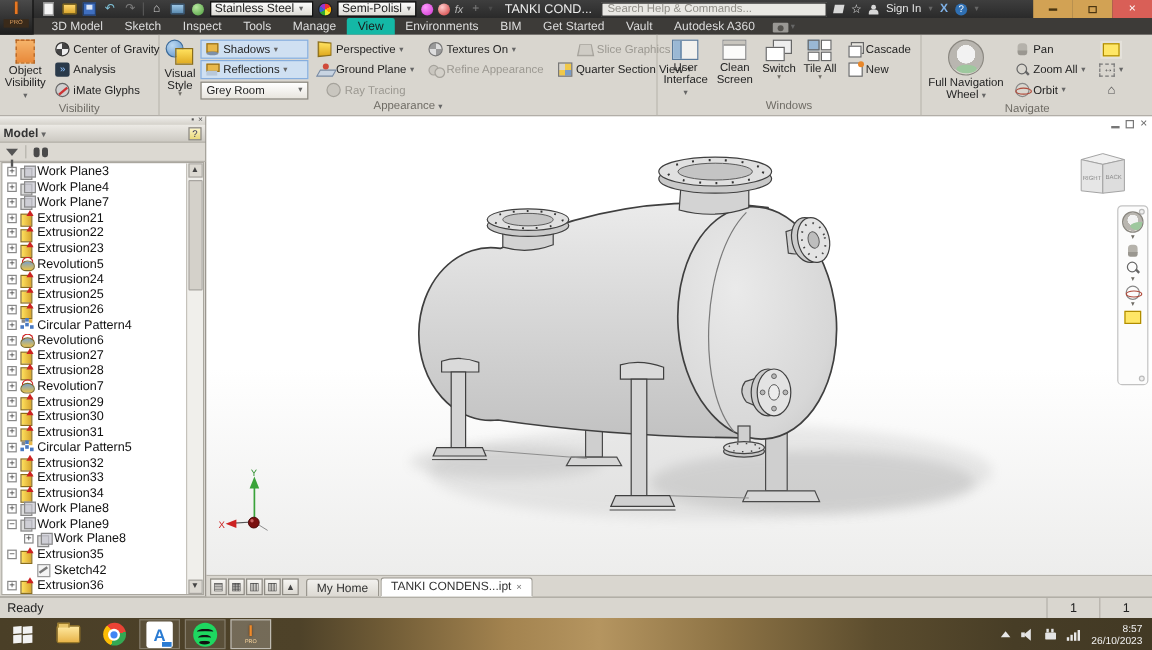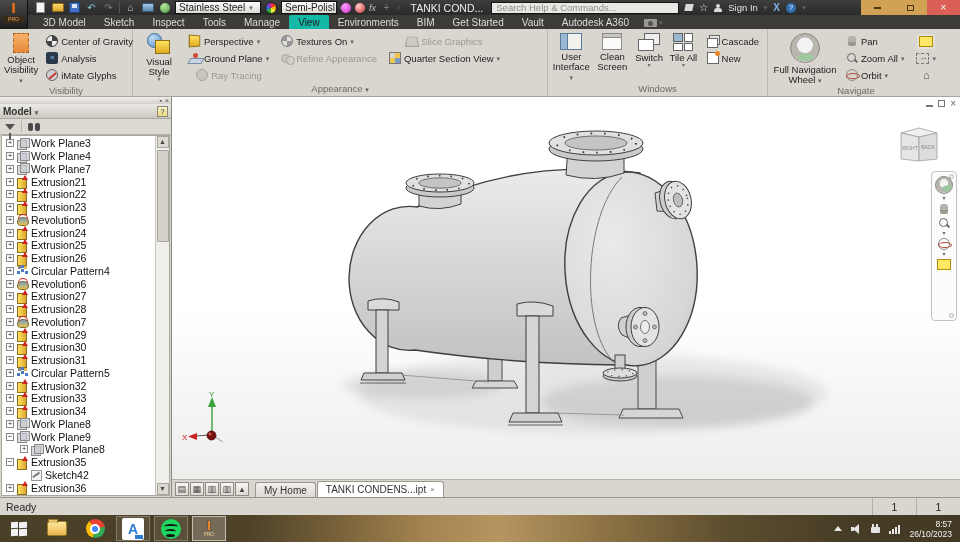--- a/index.html
+++ b/index.html
@@ -282,21 +282,21 @@
           <span class="qi-folder" style="background:linear-gradient(#9ec8e8,#5a8ab0);border-color:#3a5a78"></span>
         </span>
       <span class="qicon">
           <span style="width:10px;height:10px;border-radius:50%;background:radial-gradient(circle at 35% 30%,#b8e8a0,#4a9a3a);display:inline-block"></span>
         </span>
       <span class="combo-dark" style="width:86px">
         <span class="cw">Stainless Steel</span>
           <span class="caret">▾</span>
       </span>
       <span class="color-wheel"></span>
-      <span class="combo-dark" style="width:56px">
+      <span class="combo-dark" style="width:66px">
         <span class="cw">Semi-Polisl</span>
           <span class="caret">▾</span>
       </span>
       <span class="ball"></span>
       <span class="ball b2"></span>
       <span class="fx">fx</span>
       <span class="qicon qi-dim">+</span>
       <span class="caret qi-dim">▾</span>
     </div>
     <div class="doc-title">TANKI COND...</div>
@@ -400,20 +400,36 @@
       </div>
       <div class="rlabel">Visibility</div>
     </div>
 
     <div class="rpanel" style="width:415px">
       <div class="rcontent">
         <div class="rbig" style="width:44px">
           <div class="bico i-vstyle"></div>
           <span>Visual Style</span>
           <div class="minicaret">▾</div>
+        </div>
+        <div class="rcol">
+          <div class="rbtn on">
+            <span class="ic i-shadow"></span>
+            <span>Shadows</span>
+              <span class="caret">▾</span>
+          </div>
+          <div class="rbtn on">
+            <span class="ic i-reflect"></span>
+            <span>Reflections</span>
+              <span class="caret">▾</span>
+          </div>
+          <div class="rcombo">
+            <span>Grey Room</span>
+              <span class="caret">▾</span>
+          </div>
         </div>
         <div class="rcol">
           <div class="rbtn">
             <span class="ic i-persp"></span>
             <span>Perspective</span>
               <span class="caret">▾</span>
           </div>
           <div class="rbtn">
             <span class="ic i-ground"></span>
             <span>Ground Plane</span>

